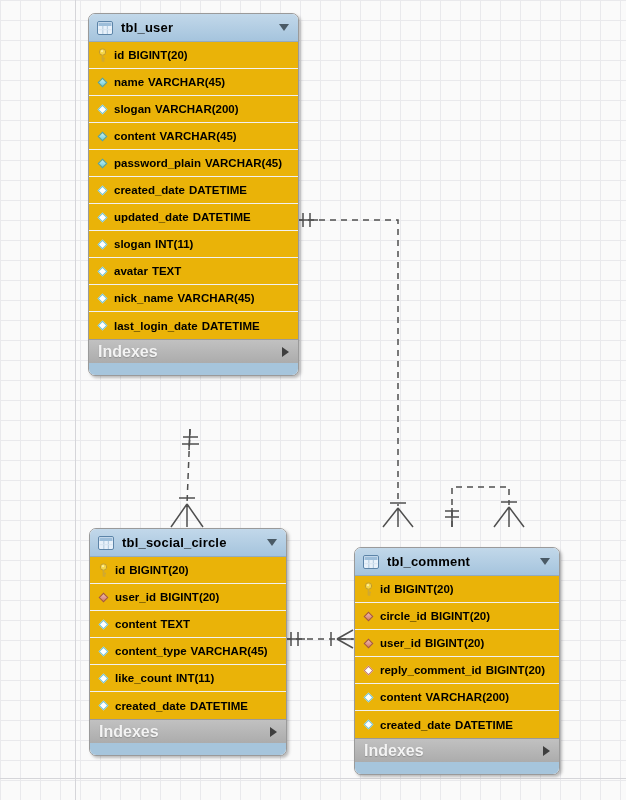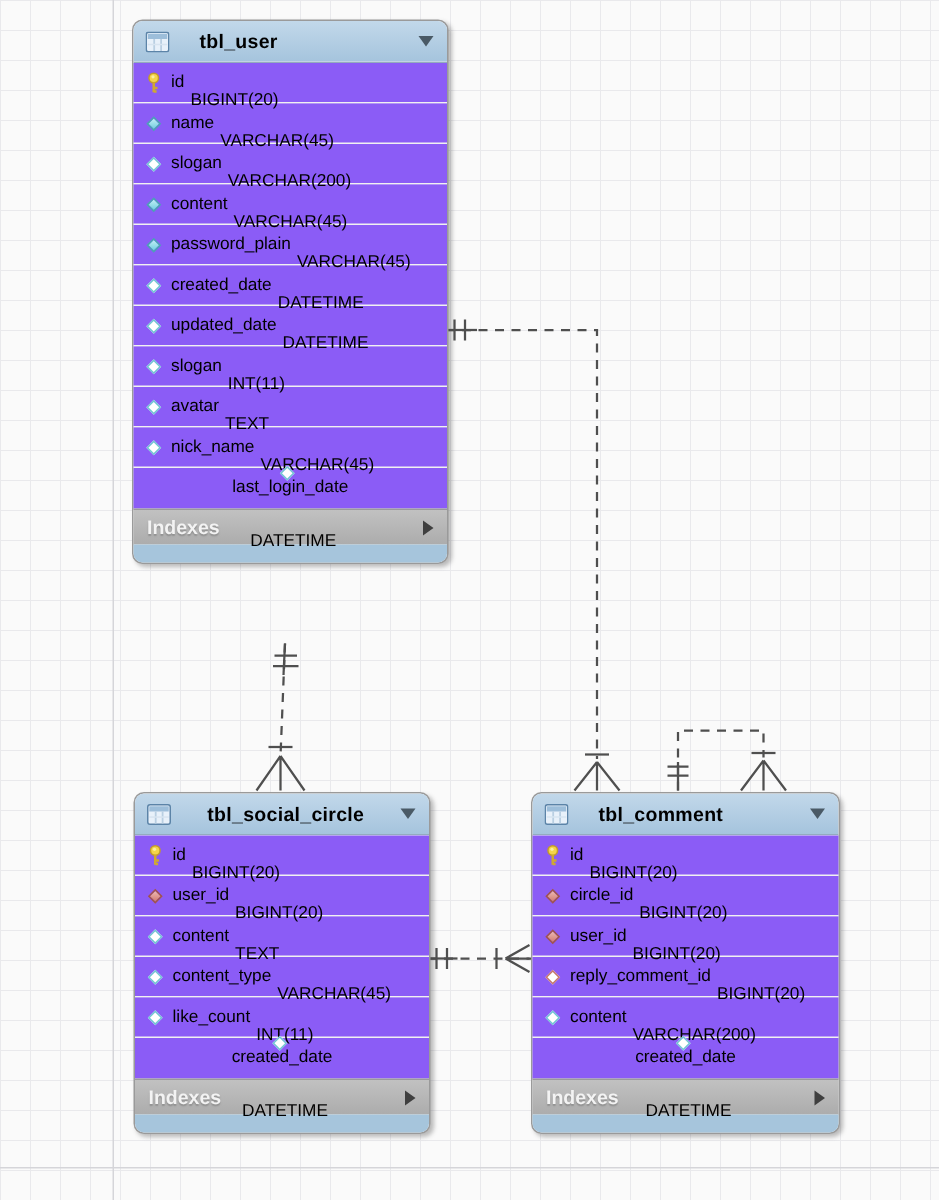--- a/index.html
+++ b/index.html
@@ -17,39 +17,39 @@
 
   .rel-layer{position:absolute;left:0;top:0;}
 
   .tbl{
     position:absolute;background:#fff;border:1px solid #9a9a9a;border-radius:7px;
     box-shadow:2px 2px 3px rgba(70,70,70,.35);
   }
   .thead{
     height:28px;background:linear-gradient(#c2d8ea,#a5c4dd);
     border-bottom:1px solid #93abbf;border-radius:6px 6px 0 0;
-    display:flex;align-items:center;padding:0 9px 0 8px;gap:20px;box-sizing:border-box;
+    display:flex;align-items:center;padding:0 9px 0 8px;gap:8px;box-sizing:border-box;
   }
   .tname{font-weight:bold;font-size:13px;color:#000;flex:1;letter-spacing:.2px;}
   .tri-down{width:0;height:0;border-left:5.5px solid transparent;border-right:5.5px solid transparent;border-top:7px solid #4a5a66;}
   .crow{
     height:27px;display:flex;align-items:center;padding:0 6px;box-sizing:border-box;
-    border-bottom:1px solid #f1f1f1;font-size:11.5px;color:#000;background:#8b5cf6;
-  }
-  .crow:last-child{border-bottom:none;flex-direction:column;}
+    border-bottom:1px solid #f1f1f1;font-size:11.5px;color:#000;background:#eab308;font-weight:bold;
+  }
+  .crow:last-child{border-bottom:none;}
   .cicon{width:15px;display:flex;justify-content:center;align-items:center;margin-right:4px;flex:none;}
-  .ctype{margin-left:4px;margin-top:24px;}
+  .ctype{margin-left:4px;}
   .dia{width:7px;height:7px;transform:rotate(45deg);background:#fff;border:1px solid #72c3d4;box-sizing:border-box;}
   .dia.fill{background:linear-gradient(135deg,#c2eff6,#6fcede);border-color:#4aa3b5;}
   .dia.red{border-color:#c4766e;}
   .dia.red.fill{background:linear-gradient(135deg,#eebab3,#d07a70);border-color:#a1544c;}
   .tfoot{
     height:24px;background:linear-gradient(#c1c1c1,#acacac);border-top:1px solid #9a9a9a;
     display:flex;align-items:center;padding:0 9px;box-sizing:border-box;
-    color:#f3f3f3;font-weight:bold;font-size:13px;text-shadow:0 1px 1px rgba(120,120,120,.6);
+    color:#f3f3f3;font-weight:bold;font-size:16px;text-shadow:0 1px 1px rgba(120,120,120,.6);
   }
   .tri-right{width:0;height:0;border-top:5px solid transparent;border-bottom:5px solid transparent;border-left:7.5px solid #3f3f3f;margin-left:auto;}
   .strip{height:12px;background:#a6c5dc;border-radius:0 0 6px 6px;}
 </style>
 </head>
 <body>
 
 <div class="canvas">
   <div class="page-line-v"></div>
   <div class="page-line-h"></div>
@@ -199,21 +199,21 @@
         <span class="ctype">DATETIME</span>
       </div>
     </div>
     <div class="tfoot">
       <span>Indexes</span>
       <span class="tri-right"></span>
     </div>
     <div class="strip"></div>
   </div>
 
-  <div class="tbl" style="left:89px;top:528px;width:196px;text-align:center;">
+  <div class="tbl" style="left:89px;top:528px;width:196px;">
     <div class="thead">
       <svg width="16" height="14" viewBox="0 0 16 14">
           <rect x="0.5" y="0.5" width="15" height="13" rx="1.5" fill="#e8f1fa" stroke="#5c84a8"></rect>
           <rect x="1.5" y="1.5" width="13" height="3.5" fill="#9dbeda"></rect>
           <path d="M5.8 5 V13 M10.4 5 V13" stroke="#b9cfe2" stroke-width="1.2"></path>
           <path d="M1.5 8.7 H14.5" stroke="#d7e4f0" stroke-width="1"></path>
         </svg>
       <span class="tname">tbl_social_circle</span>
       <span class="tri-down"></span>
     </div>
@@ -265,21 +265,21 @@
         <span class="ctype">DATETIME</span>
       </div>
     </div>
     <div class="tfoot">
       <span>Indexes</span>
       <span class="tri-right"></span>
     </div>
     <div class="strip"></div>
   </div>
 
-  <div class="tbl" style="left:354px;top:528px;width:204px;">
+  <div class="tbl" style="left:354px;top:547px;width:204px;">
     <div class="thead">
       <svg width="16" height="14" viewBox="0 0 16 14">
           <rect x="0.5" y="0.5" width="15" height="13" rx="1.5" fill="#e8f1fa" stroke="#5c84a8"></rect>
           <rect x="1.5" y="1.5" width="13" height="3.5" fill="#9dbeda"></rect>
           <path d="M5.8 5 V13 M10.4 5 V13" stroke="#b9cfe2" stroke-width="1.2"></path>
           <path d="M1.5 8.7 H14.5" stroke="#d7e4f0" stroke-width="1"></path>
         </svg>
       <span class="tname">tbl_comment</span>
       <span class="tri-down"></span>
     </div>

